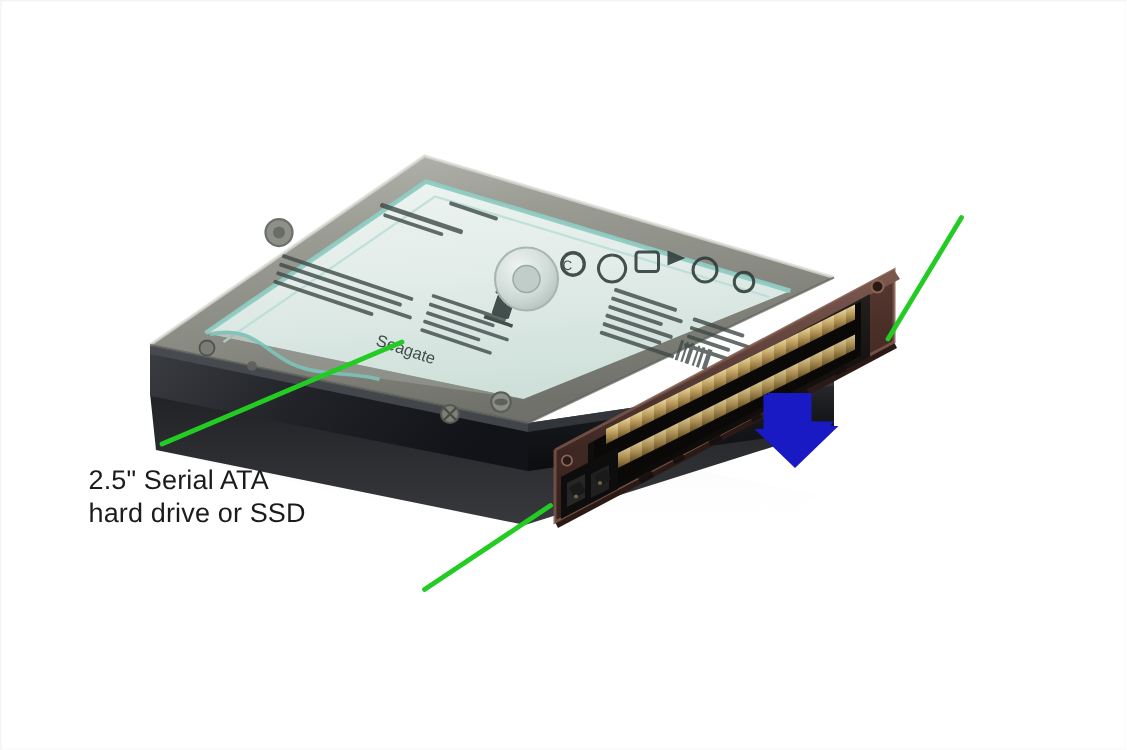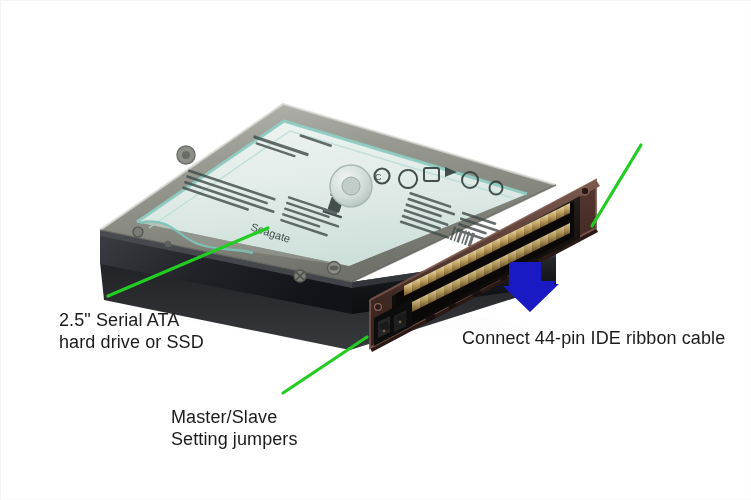--- a/index.html
+++ b/index.html
@@ -335,18 +335,15 @@
       <line x1="641" y1="145" x2="592" y2="226"></line>
       <line x1="108" y1="296" x2="268" y2="228"></line>
       <line x1="283" y1="393" x2="367" y2="337"></line>
     </g>
   </svg>
 
 
   <div class="label" id="label-drive">2.5" Serial ATA
 hard drive or SSD</div>
 
-  <div class="label" id="label-jumpers">Master/Slave
-Setting jumpers</div>
-
-  <div class="label" id="label-ribbon">Connect 44-pin IDE ribbon cable</div>
+
 
 </div>
 
 </body></html>

